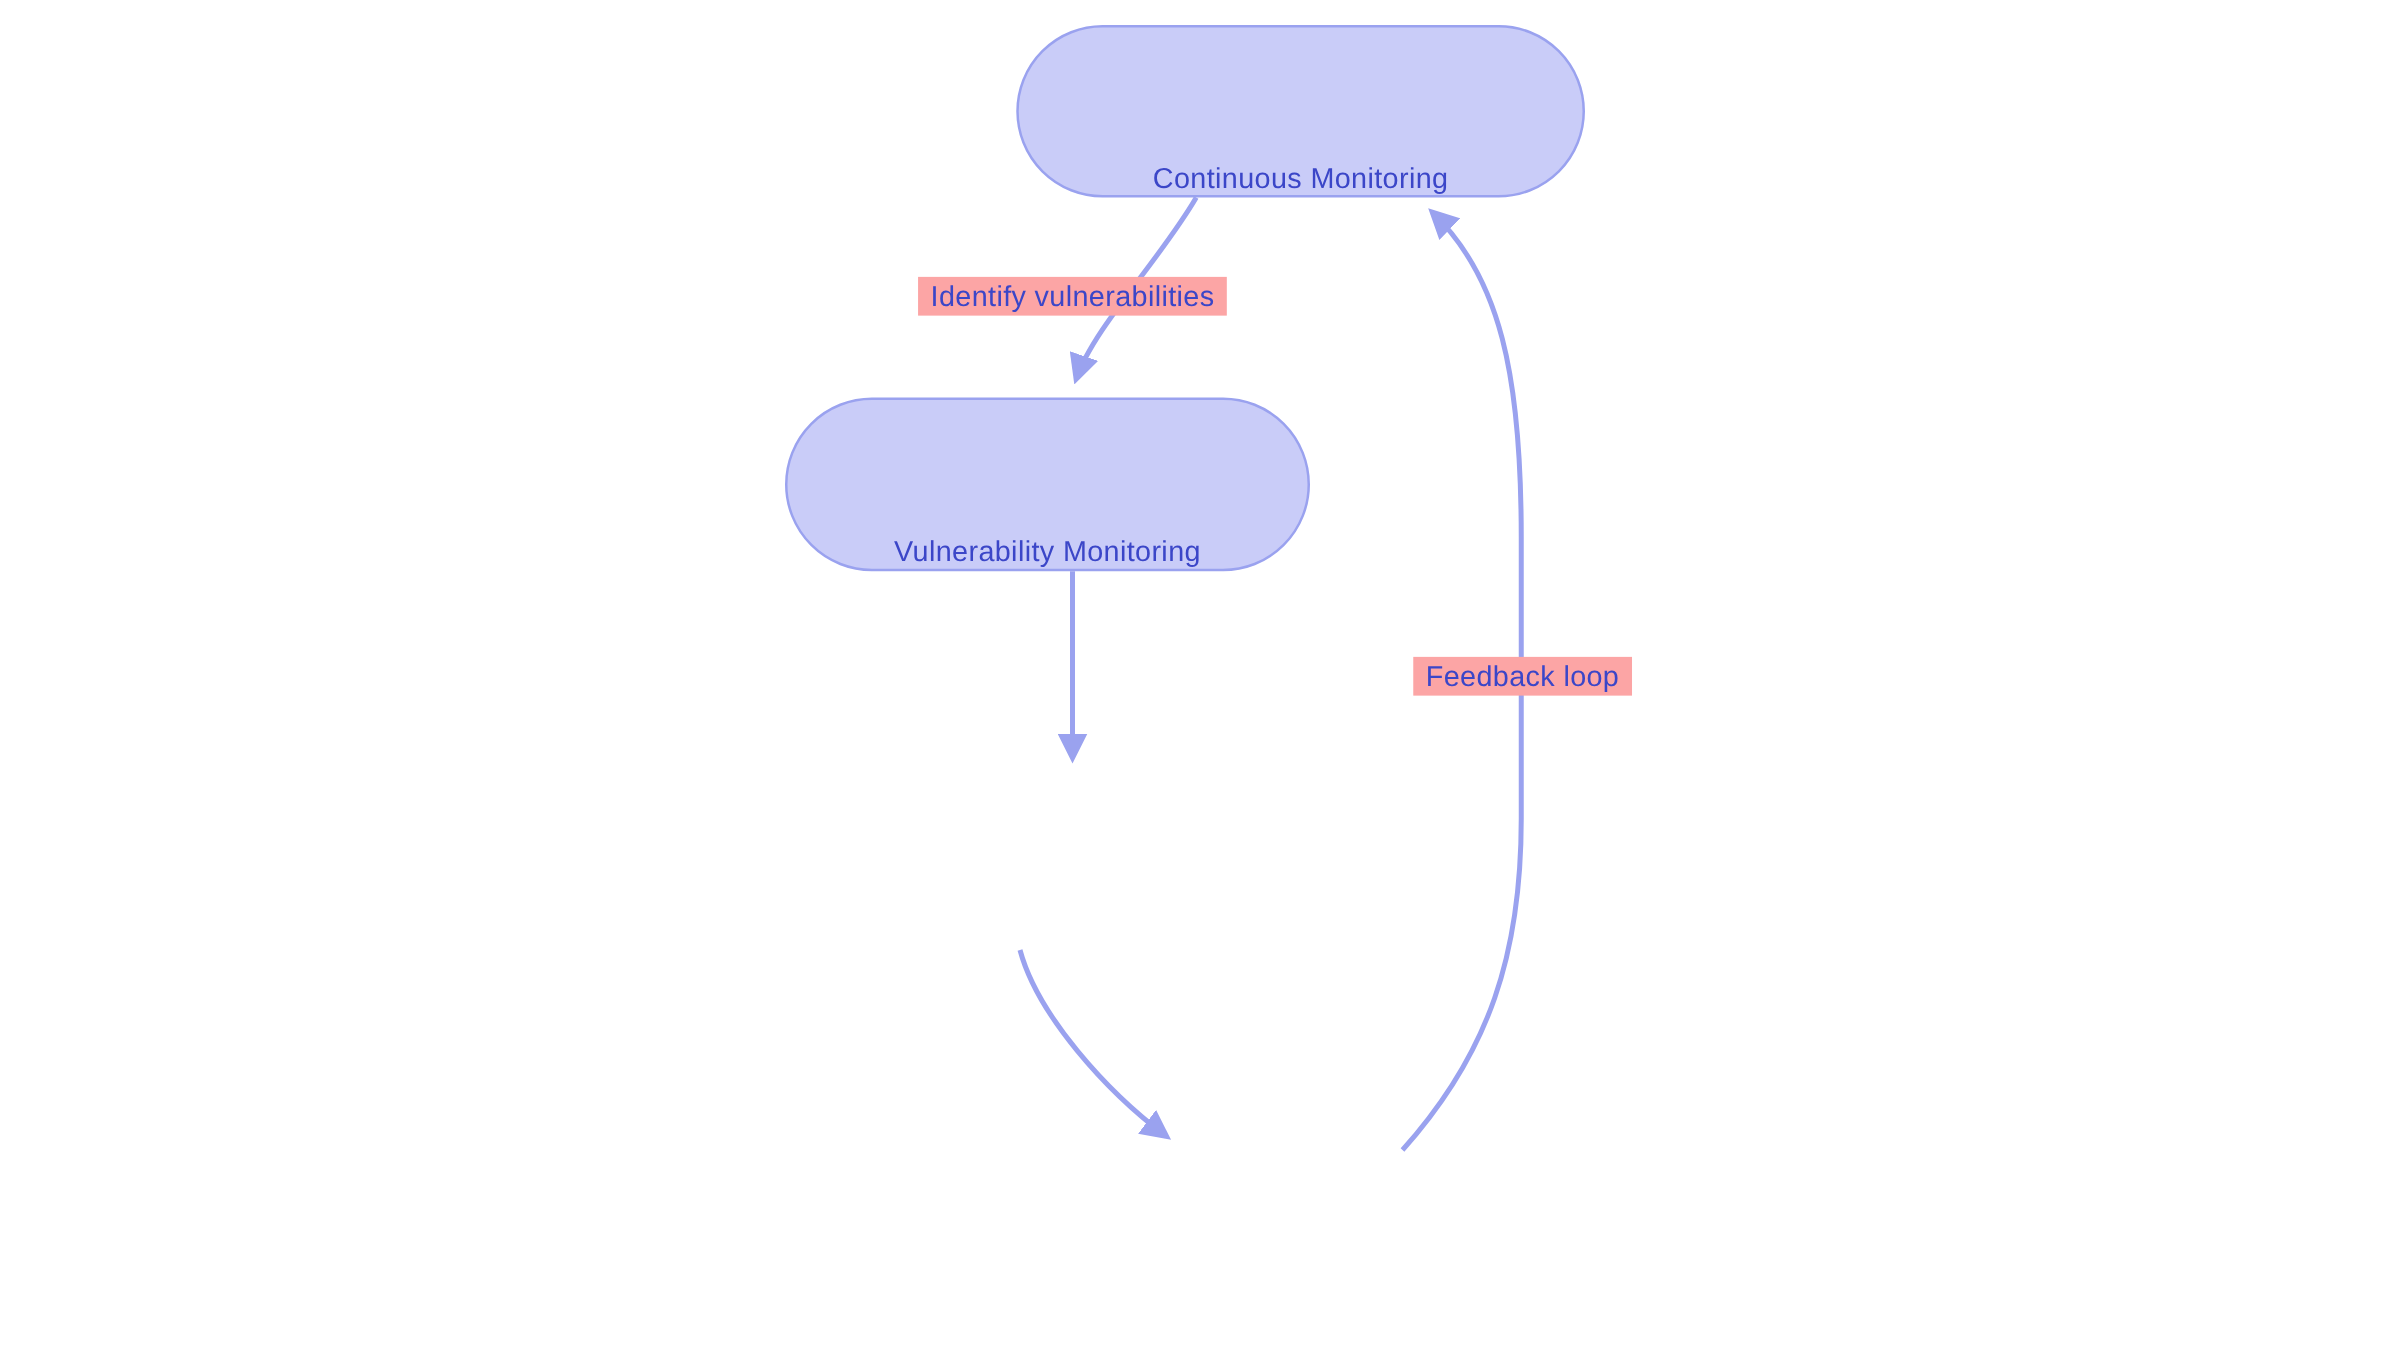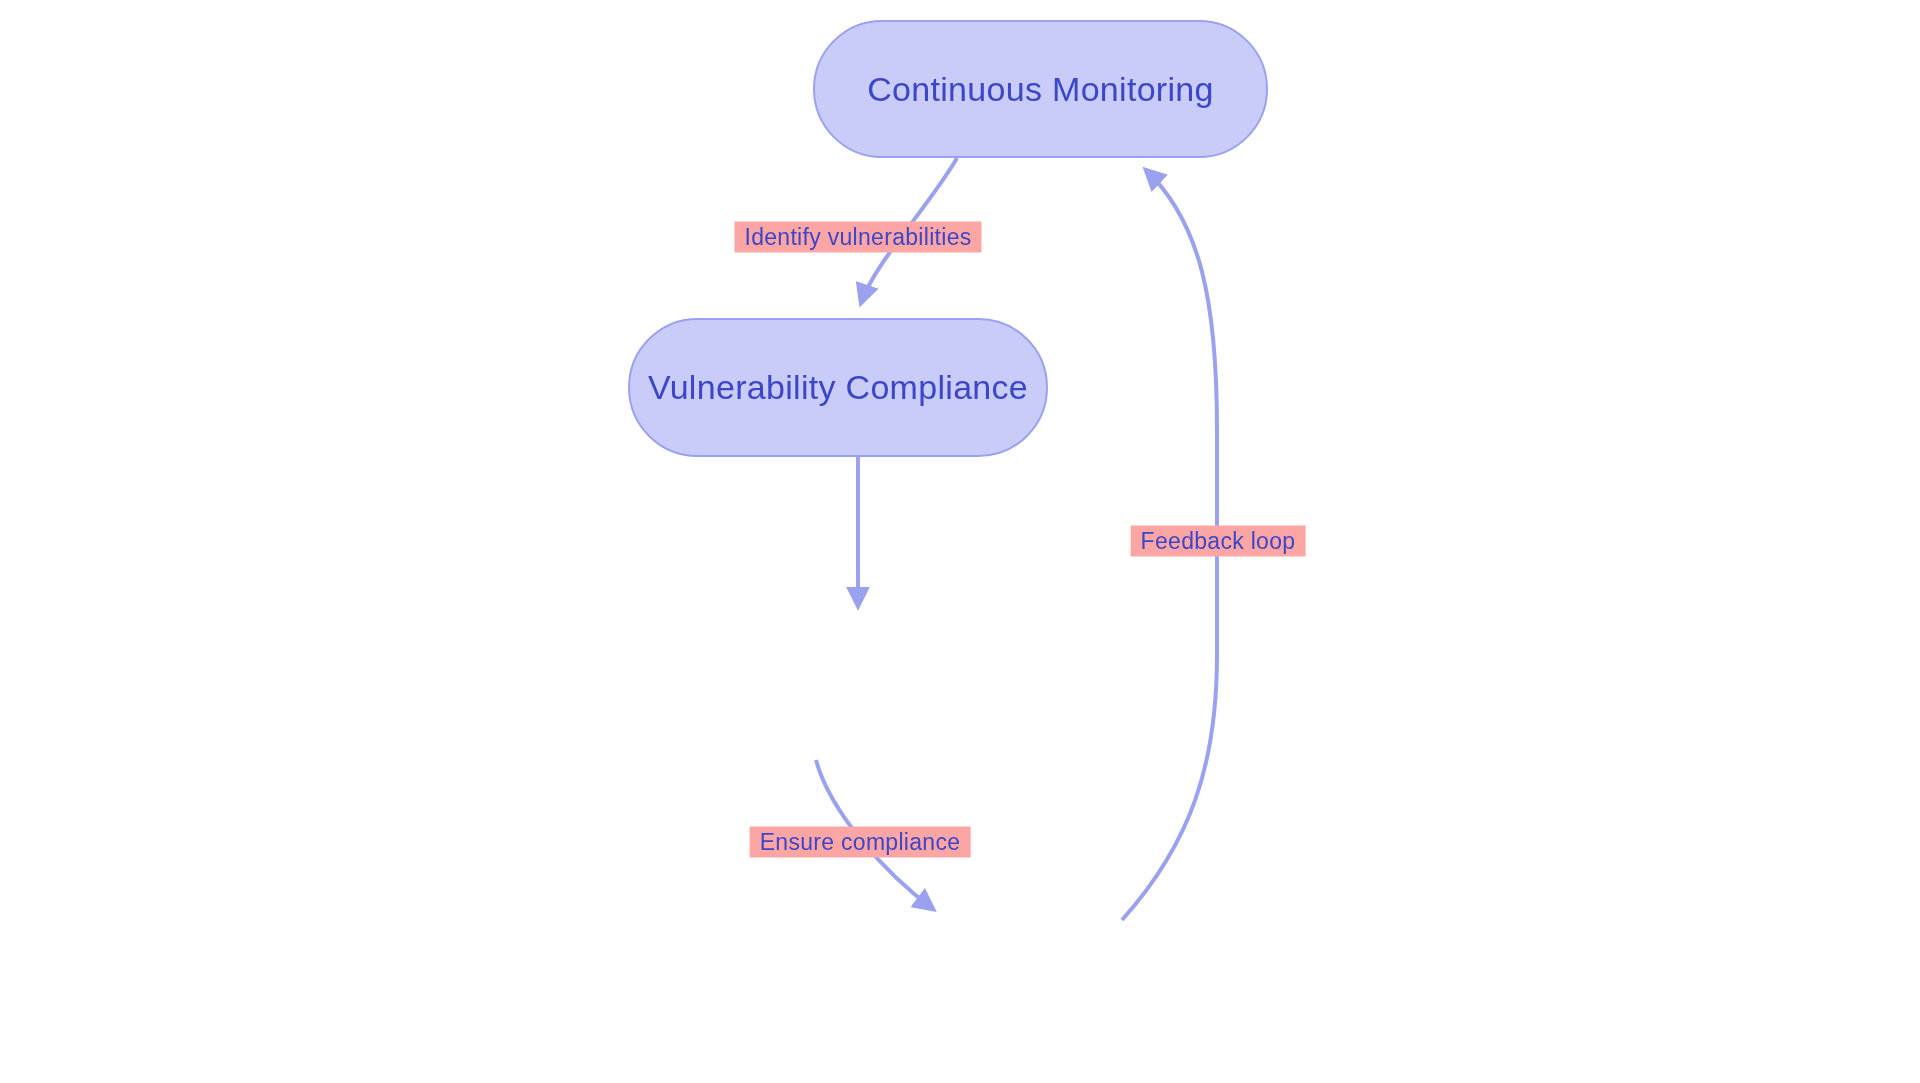--- a/index.html
+++ b/index.html
@@ -25,27 +25,27 @@
     height: 1083px;
   }
   svg.edge-layer path.edge {
     fill: none;
     stroke: #9aa2ef;
     stroke-width: 4;
   }
   .node {
     position: absolute;
     display: flex;
-    align-items: center;
+    align-items: flex-end;
     justify-content: center;
     background: #c9ccf8;
     border: 2px solid #9aa2ef;
     border-radius: 70px;
     color: #3b46c8;
-    font-size: 34px;
+    font-size: 23px;
     letter-spacing: 0.3px;
     text-align: center;
     box-sizing: border-box;
   }
   .node-continuous-monitoring   { left: 813px; top: 20px;  width: 455px; height: 138px; }
   .node-vulnerability-evaluation{ left: 628px; top: 318px; width: 420px; height: 139px; }
   .node-integration-devsecops   { left: 588px; top: 620px; width: 455px; height: 140px; }
   .node-continuous-compliance   { left: 802px; top: 922px; width: 458px; height: 140px; }
 
   .edge-label {
@@ -82,25 +82,24 @@
     <path class="edge" d="M816,760 C830,812 885,873 933,909" marker-end="url(#arrowhead)"></path>
 
     <path class="edge" d="M1122,920 C1192,842 1217,762 1217,655 L1217,430 C1217,300 1200,222 1146,170" marker-end="url(#arrowhead)"></path>
   </svg>
 
   <div class="node node-continuous-monitoring">
     <span>Continuous Monitoring</span>
   </div>
 
   <div class="node node-vulnerability-evaluation">
-    <span>Vulnerability Compliance</span>
+    <span>Vulnerability Monitoring</span>
   </div>
 
 
 
   <div class="edge-label edge-label-identify">Identify vulnerabilities</div>
 
 
-  <div class="edge-label edge-label-ensure">Ensure compliance</div>
 
   <div class="edge-label edge-label-feedback">Feedback loop</div>
 
 </div>
 
 </body></html>

